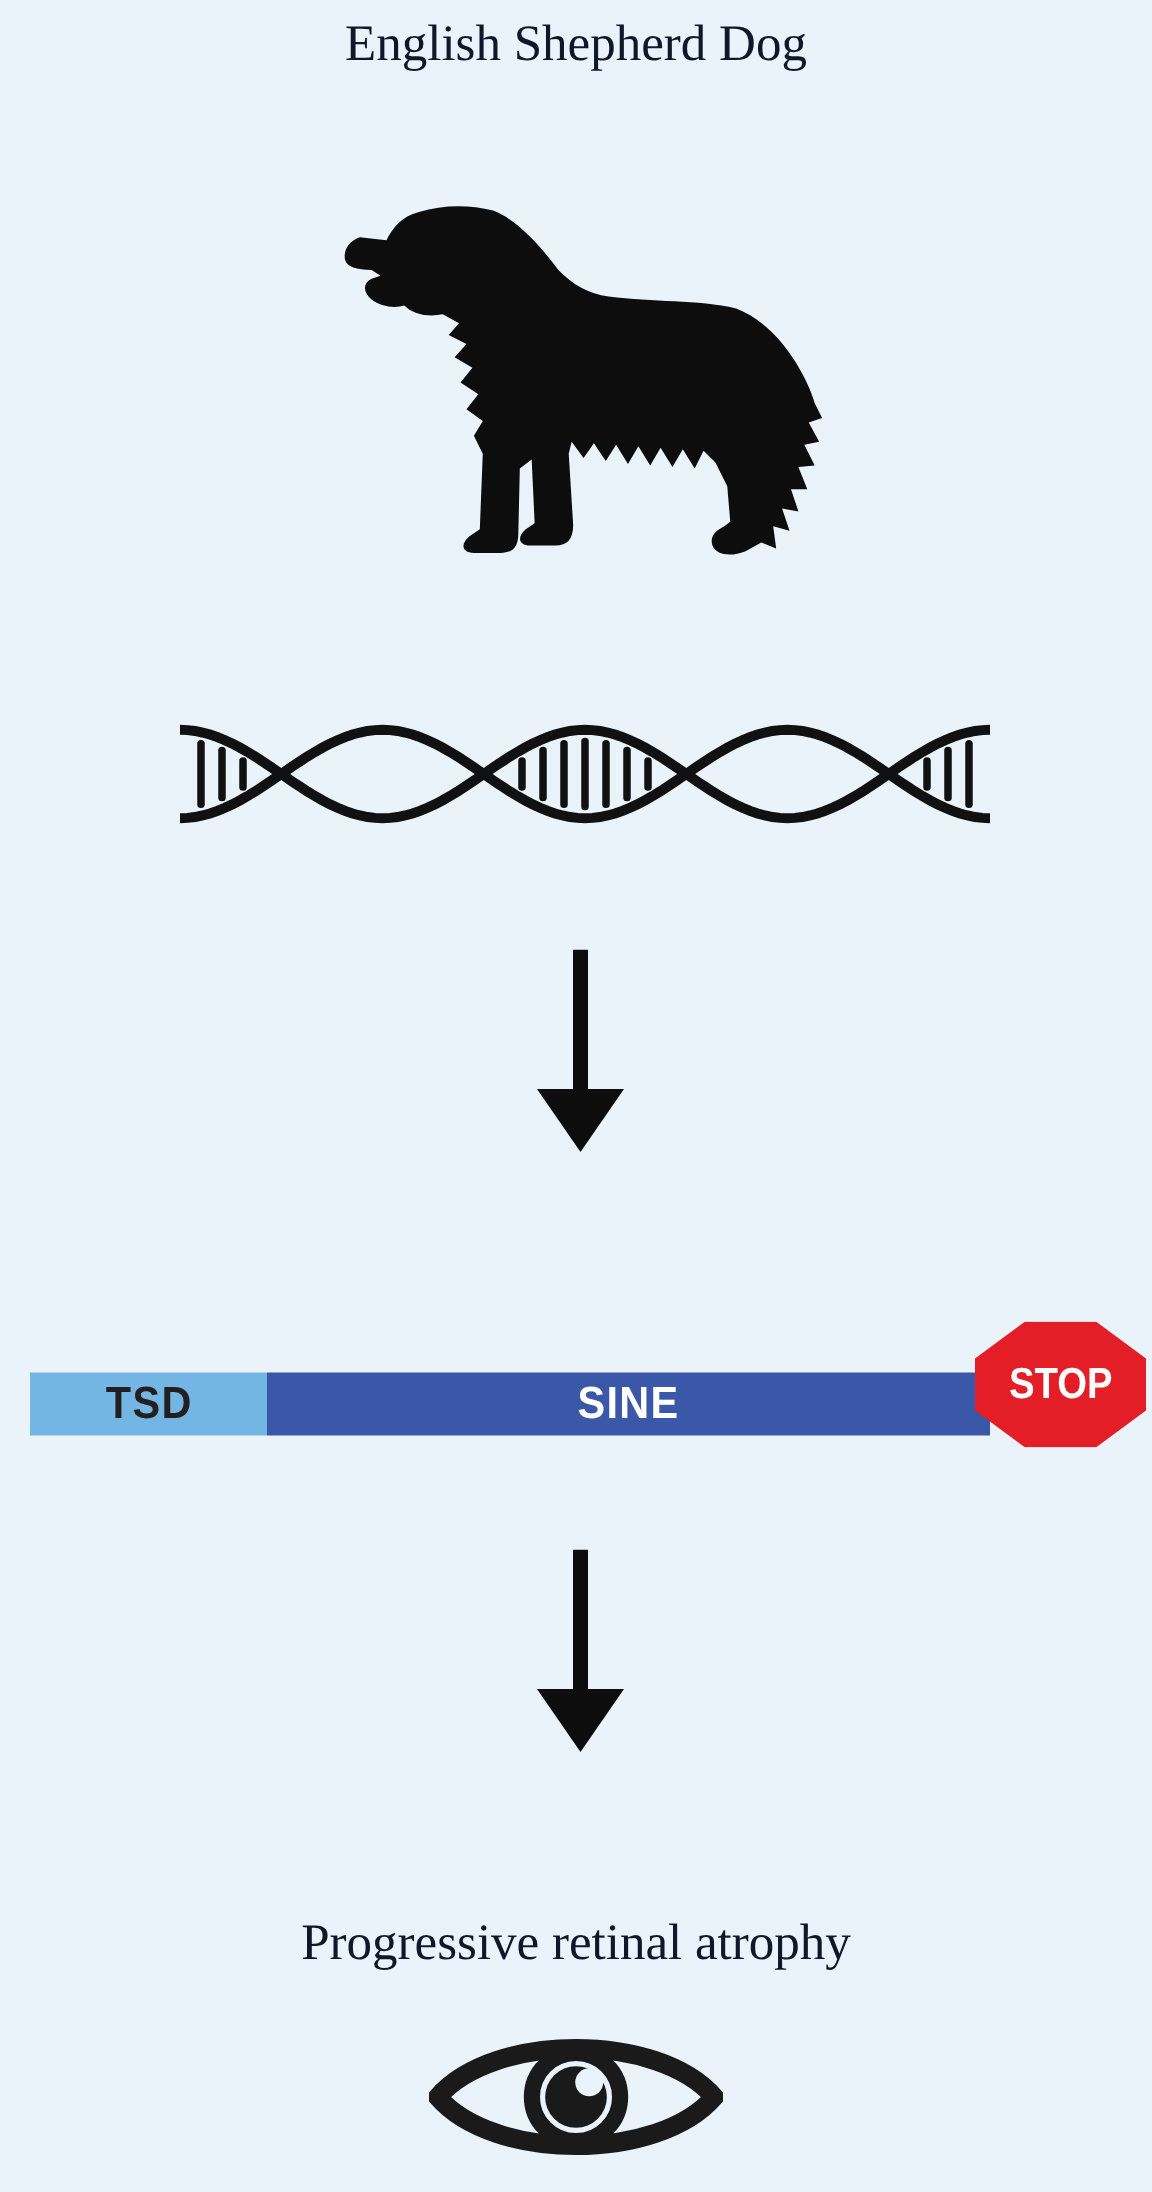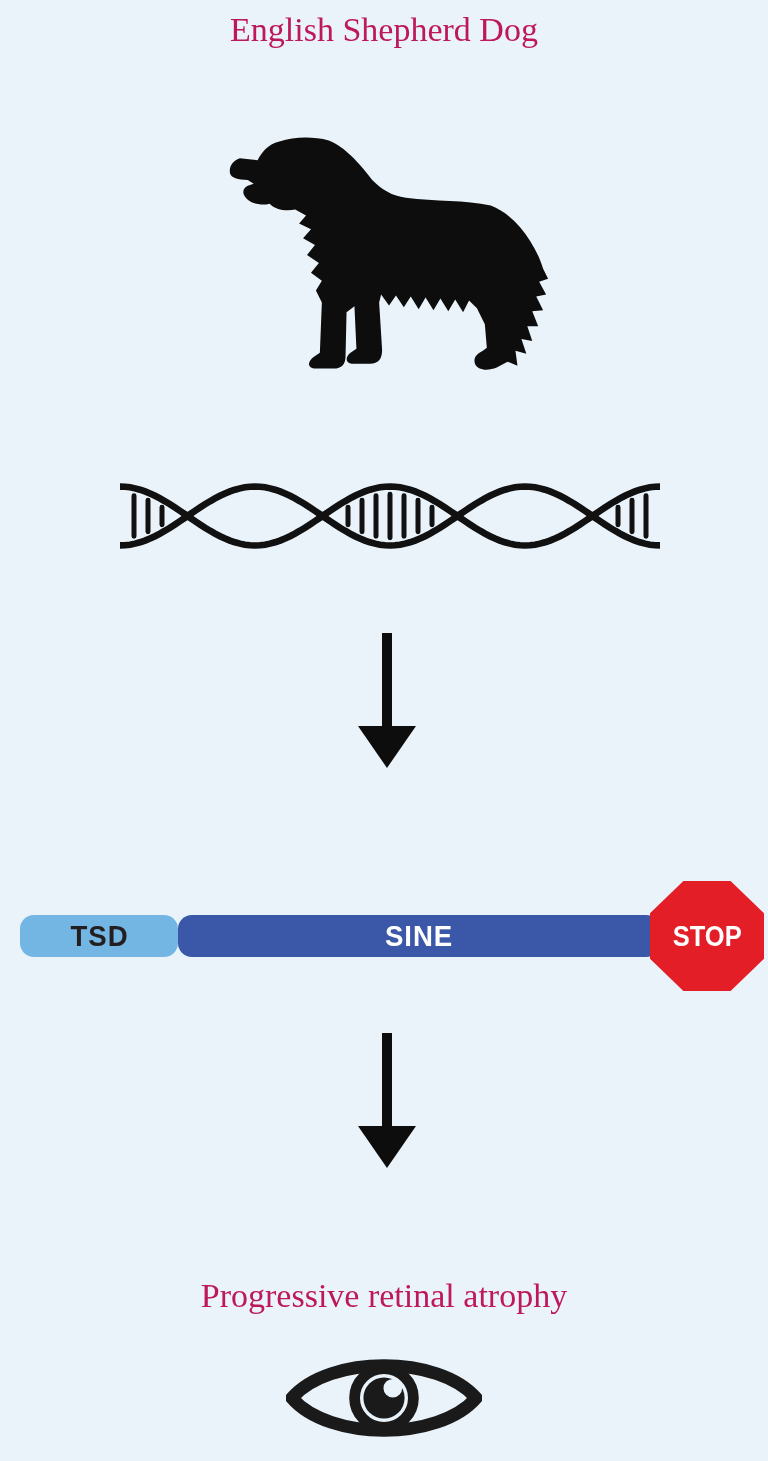--- a/index.html
+++ b/index.html
@@ -2,39 +2,39 @@
 <html><head>
 <meta charset="utf-8">
 <style>
   html,body{margin:0;padding:0;background:#eaf3fa;}
   .canvas{
     position:relative;width:768px;height:1461px;overflow:hidden;
     background:#eaf3fa;font-family:"Liberation Serif",serif;color:#231f20;
   }
   .flow-text{
     position:absolute;left:0;width:100%;text-align:center;
-    font-size:34px;line-height:40px;color:#be185d;
+    font-size:34px;line-height:40px;color:#0f172a;
   }
   .title{top:10px;}
   .mutation-label{top:826px;}
   .outcome-label{top:1240px;margin-top:36px;}
   .dog{position:absolute;left:228px;top:136px;width:326px;height:238px;}
   .dna{position:absolute;left:120px;top:478px;width:540px;height:76px;}
   .arrow{position:absolute;left:358px;width:58px;height:135px;}
   .arrow1{top:633px;}
   .arrow2{top:1033px;}
   .seg{
     position:absolute;top:915px;height:42px;display:flex;align-items:center;justify-content:center;
-    font-family:"Liberation Sans",sans-serif;font-weight:bold;border-radius:14px;
+    font-family:"Liberation Sans",sans-serif;font-weight:bold;
   }
   .seg-tsd{left:20px;width:158px;}
   .seg-sine{left:178px;width:482px;}
   .seg-label{font-size:30px;letter-spacing:1px;transform:scaleX(.92);}
   .stop-sign{
-    position:absolute;left:650px;top:881px;width:114px;height:110px;z-index:2;
+    position:absolute;left:650px;top:881px;width:114px;height:84px;z-index:2;
     clip-path:polygon(29.3% 0,70.7% 0,100% 29.3%,100% 70.7%,70.7% 100%,29.3% 100%,0 70.7%,0 29.3%);
     display:flex;align-items:center;justify-content:center;
     font-family:"Liberation Sans",sans-serif;font-weight:bold;
   }
   .stop-label{font-size:29px;letter-spacing:0;transform:scaleX(.88);}
   .eye{position:absolute;left:286px;top:1342px;width:196px;height:112px;}
   svg{display:block;width:100%;height:100%;}
 </style>
 </head>
 <body>

